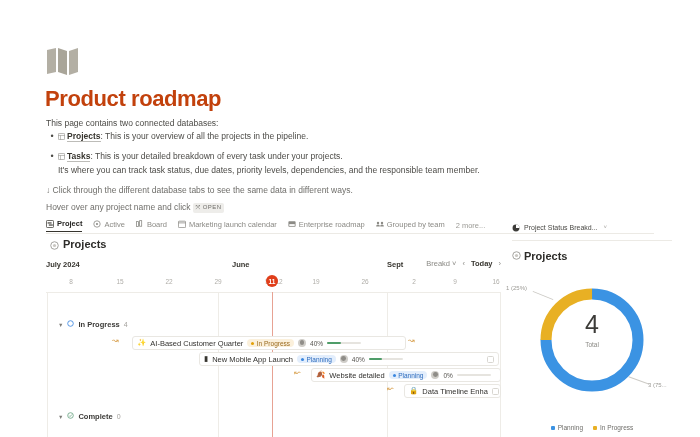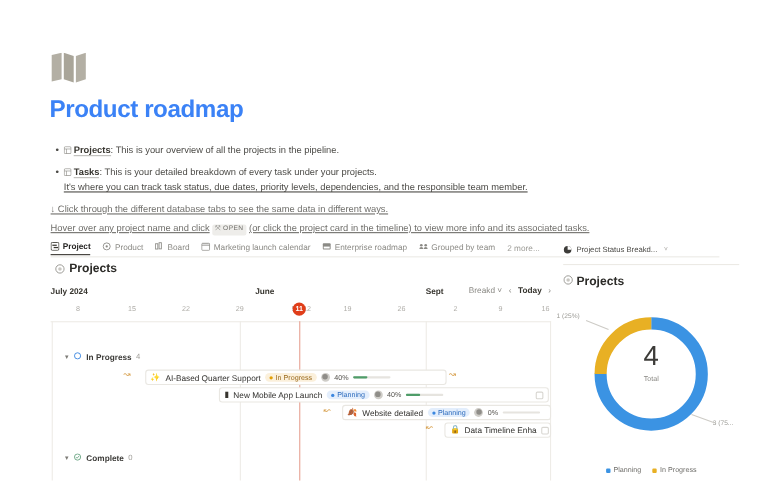--- a/index.html
+++ b/index.html
@@ -11,36 +11,36 @@
     color: #37352f;
   }
   .page { position: relative; width: 700px; height: 437px; }
 
   
   .doc-icon { position:absolute; left:46px; top:48px; width:34px; height:28px; }
   .doc-icon svg { display:block; }
 
   .page-title {
     position:absolute; left:45px; top:86px;
-    font-size:22px; font-weight:700; letter-spacing:-0.4px; color:#3b82f6;
+    font-size:22px; font-weight:700; letter-spacing:-0.4px; color:#c2410c;
   }
   .intro {
     position:absolute; left:46px; top:117px;
     font-size:8.5px; color:#4c4b47; line-height:1.45;
   }
   .bullets { position:absolute; left:46px; top:130px; width:560px; }
   .bullet { display:flex; align-items:flex-start; font-size:8.5px; line-height:1.55; color:#4c4b47; }
   .bullet .dot { width:12px; flex:0 0 12px; text-align:center; font-size:9px; color:#4c4b47; line-height:1.55;}
   .bullet .bbody { flex:1; }
   .db-icon { display:inline-block; vertical-align:-1px; margin-right:2px; }
   .dbname { font-weight:700; border-bottom:1px solid #bdbcb8; color:#37352f; }
-  .sub-line { margin-left:12px; font-size:8.5px; color:#4c4b47; line-height:1.55;text-decoration:underline; }
+  .sub-line { margin-left:12px; font-size:8.5px; color:#4c4b47; line-height:1.55; }
 
   .hint-block { position:absolute; left:46px; top:183px; width:600px; }
-  .hint { font-size:8.5px; color:#6f6e6a; line-height:1.65; white-space:nowrap;text-decoration:underline; }
+  .hint { font-size:8.5px; color:#6f6e6a; line-height:1.65; white-space:nowrap; }
   .kbd {
     display:inline-flex; align-items:center; gap:2px;
     background:#eeedea; border-radius:2px; padding:0px 3px;
     font-size:6px; color:#6f6e6a; vertical-align:1px; margin:0 2px;
     letter-spacing:0.4px;
   }
   .kbd .kglyph { font-size:6px; }
 
   
   .tabbar {
@@ -128,20 +128,21 @@
   <div class="doc-icon">
     <svg width="34" height="28" viewBox="0 0 34 28">
       <path d="M1 2 L10 0 L10 24 L1 26 Z" fill="#b3afa4"></path>
       <path d="M12 0 L21 3 L21 27 L12 24 Z" fill="#a9a599"></path>
       <path d="M23 3 L32 0 L32 24 L23 27 Z" fill="#b3afa4"></path>
     </svg>
   </div>
 
   <h1 class="page-title">Product roadmap</h1>
 
+  <div class="intro">This page contains two connected databases:</div>
 
   <div class="bullets">
     <div class="bullet">
       <span class="dot">•</span>
       <span class="bbody">
         <span class="db-icon">
           <svg width="7" height="7" viewBox="0 0 10 10">
               <rect x="0.5" y="0.5" width="9" height="9" rx="1.5" fill="none" stroke="#8b8a85" stroke-width="1"></rect>
               <line x1="0.5" y1="3.5" x2="9.5" y2="3.5" stroke="#8b8a85" stroke-width="0.8"></line>
               <line x1="3.5" y1="3.5" x2="3.5" y2="9.5" stroke="#8b8a85" stroke-width="0.8"></line>
@@ -163,21 +164,21 @@
       </span>
     </div>
   </div>
 
   <div class="hint-block">
     <div class="hint">↓ Click through the different database tabs to see the same data in different ways.</div>
     <div class="hint" style="margin-top:3px;">
       <span>Hover over any project name and click</span><span class="kbd">
           <span class="kglyph">⤧</span>
           <span>OPEN</span>
-        </span><span>(or click the project card in the timeline) to view more info and its associated tasks.</span>
+        </span>
     </div>
   </div>
 
   <div class="tabbar">
     <div class="tab active">
       <span class="ticon">
           <svg width="8" height="8" viewBox="0 0 10 10">
             <rect x="0.5" y="0.5" width="9" height="9" rx="1.5" fill="none" stroke="#37352f" stroke-width="1"></rect>
             <rect x="2" y="3" width="5" height="1.4" fill="#37352f"></rect>
             <rect x="3.5" y="5.6" width="5" height="1.4" fill="#37352f"></rect>
@@ -185,21 +186,21 @@
         </span>
       <span>Project</span>
     </div>
     <div class="tab">
       <span class="ticon">
           <svg width="8" height="8" viewBox="0 0 10 10">
             <circle cx="5" cy="5" r="4" fill="none" stroke="#8b8a85" stroke-width="1"></circle>
             <circle cx="5" cy="5" r="1.3" fill="#8b8a85"></circle>
           </svg>
         </span>
-      <span>Product</span>
+      <span>Active</span>
     </div>
     <div class="tab">
       <span class="ticon">
           <svg width="8" height="8" viewBox="0 0 10 10">
             <rect x="0.5" y="2" width="2.6" height="6" fill="none" stroke="#8b8a85" stroke-width="1"></rect>
             <rect x="4.5" y="0.8" width="2.6" height="7" fill="none" stroke="#8b8a85" stroke-width="1"></rect>
           </svg>
         </span>
       <span>Board</span>
     </div>
@@ -302,21 +303,21 @@
         <span class="gcount">0</span>
       </div>
 
       <div class="dep-arrow" style="left:66px; top:26px;">↝</div>
       <div class="dep-arrow" style="left:362px; top:26px;">↝</div>
       <div class="dep-arrow" style="left:248px; top:58px;">↜</div>
       <div class="dep-arrow" style="left:341px; top:74px;">↜</div>
 
       <div class="card" style="left:86px; top:26px; width:274px;">
         <span class="emoji">✨</span>
-        <span class="cname">AI-Based Quarter Support</span>
+        <span class="cname">AI-Based Customer Quarter</span>
         <span class="pill pill-prog">
             <i class="pdot"></i>
             <span>In Progress</span>
           </span>
         <span class="avatar"></span>
         <span class="pct">40%</span>
         <span class="bar">
             <i style="width:40%"></i>
           </span>
       </div>

